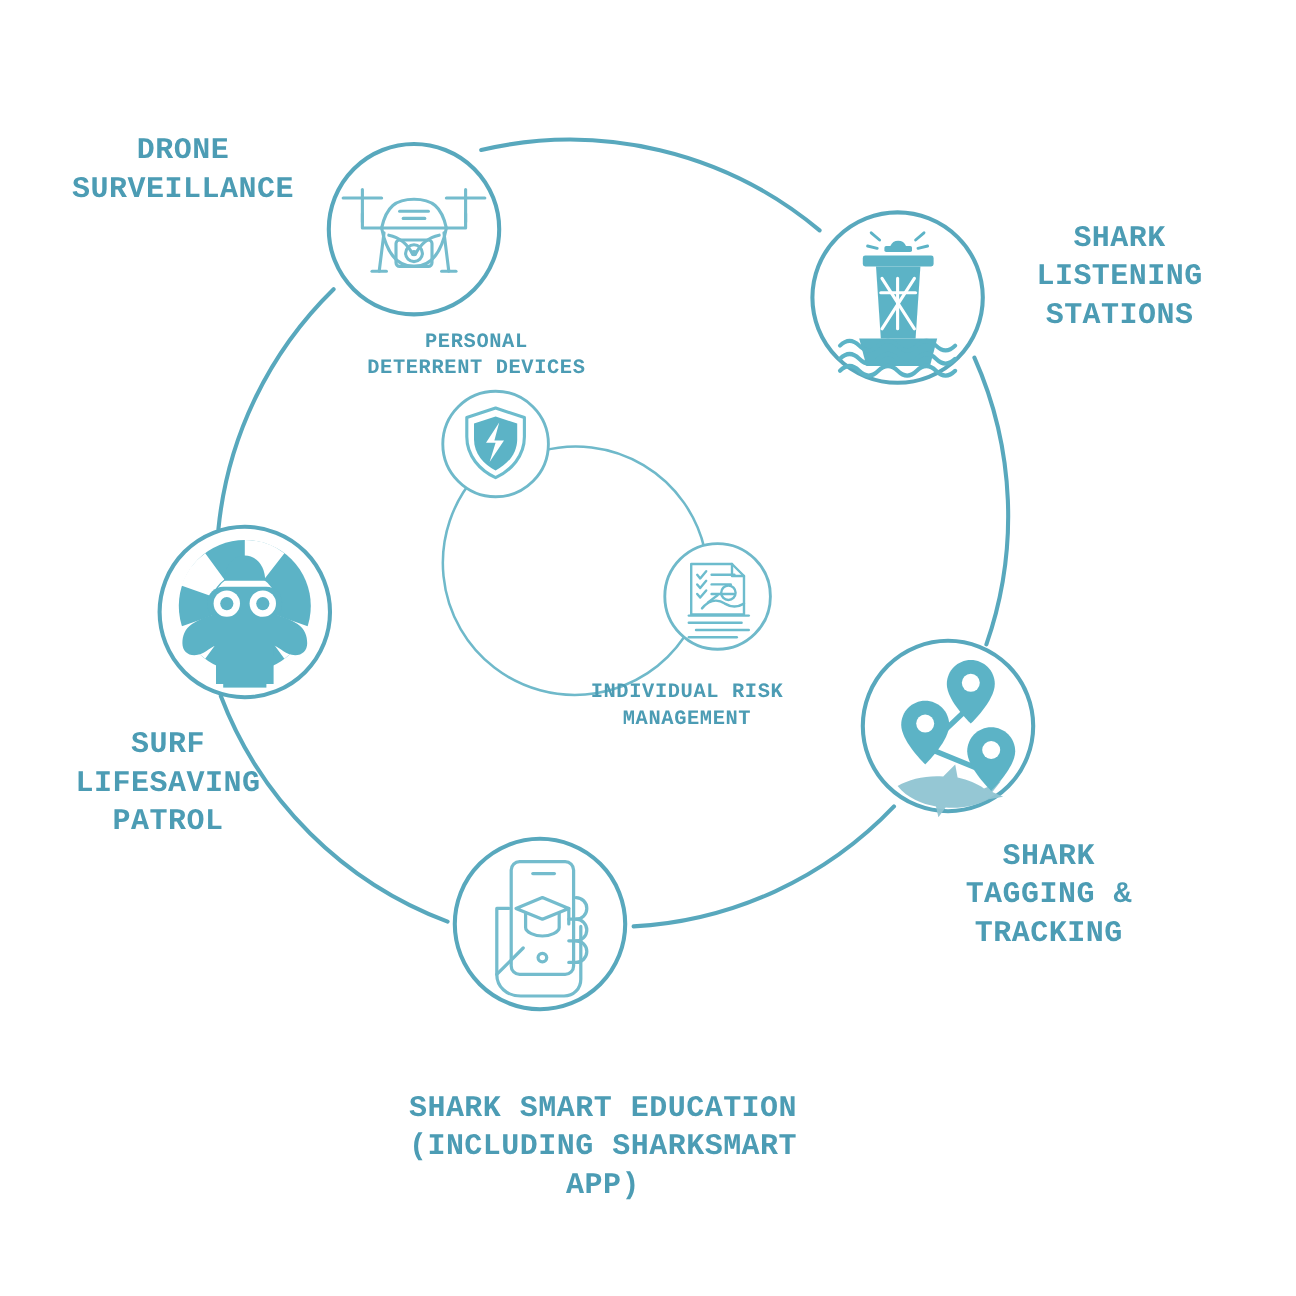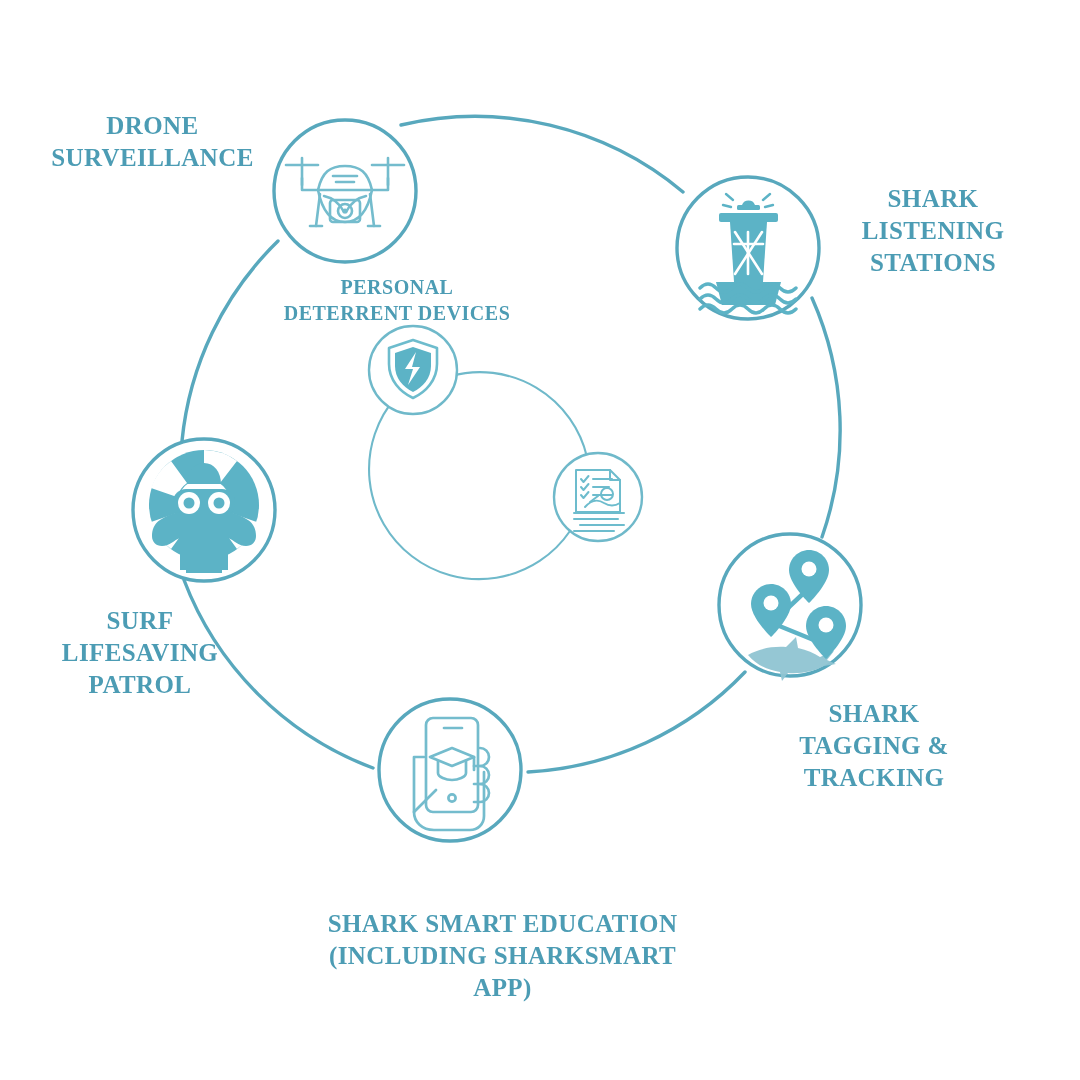--- a/index.html
+++ b/index.html
@@ -13,24 +13,24 @@
   svg#diagram{position:absolute;left:0;top:0;width:1080px;height:1080px;}
 
   .lbl{
     position:absolute;
     color:#4c9cb4;
     font-weight:bold;
     text-align:center;
     letter-spacing:.4px;
     line-height:1.28;
     white-space:pre-line;
-    font-family:Liberation Serif, serif;
+    font-family:Liberation Mono, monospace;
   }
   .lbl-outer{font-size:25px;}
-  .lbl-inner{font-size:20px;letter-spacing:.5px;}
+  .lbl-inner{font-size:17px;letter-spacing:.5px;}
 
   #lbl-drone{left:30px;top:110px;width:245px;}
   #lbl-listening{left:812px;top:183px;width:242px;}
   #lbl-tagging{left:760px;top:698px;width:228px;}
   #lbl-education{left:290px;top:908px;width:425px;}
   #lbl-surf{left:20px;top:605px;width:240px;}
   #lbl-deterrent{left:266px;top:275px;width:262px;}
   #lbl-risk{left:445px;top:567px;width:255px;}
 </style>
 </head>
@@ -257,14 +257,16 @@
 (INCLUDING SHARKSMART
 APP)</div>
 
   <div class="lbl lbl-outer" id="lbl-surf">SURF
 LIFESAVING
 PATROL</div>
 
   <div class="lbl lbl-inner" id="lbl-deterrent">PERSONAL
 DETERRENT DEVICES</div>
 
+  <div class="lbl lbl-inner" id="lbl-risk">INDIVIDUAL RISK
+MANAGEMENT</div>
 
 </div>
 
 </body></html>

